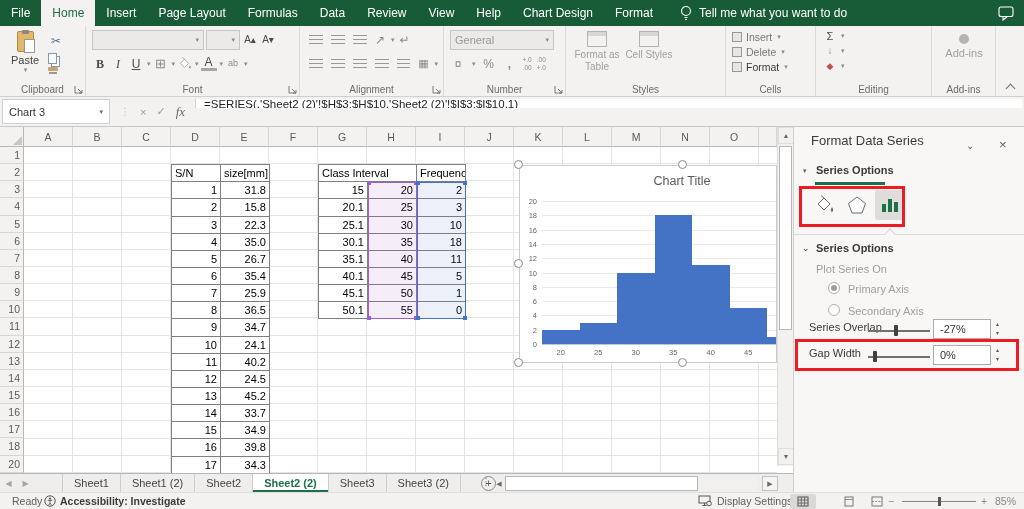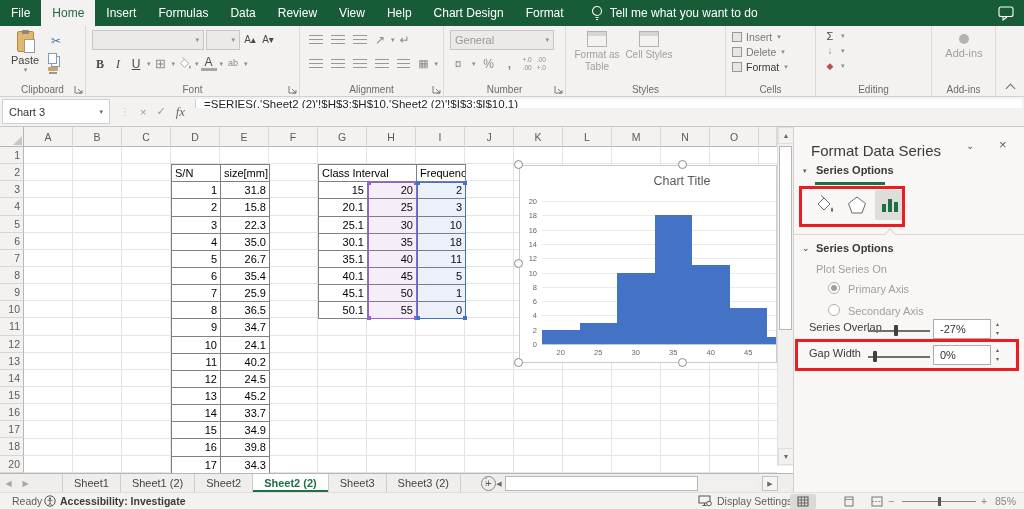--- a/index.html
+++ b/index.html
@@ -107,21 +107,21 @@
 
 .statusbar{position:absolute;left:0;top:492px;width:1024px;height:17px;background:#F3F2F1;border-top:1px solid #E1DFDD;font-size:10.5px;color:#605E5C}
 .sb{position:absolute;top:0;height:16px;display:flex;align-items:center;gap:5px}
 .vbtn{position:absolute;top:1px;width:26px;height:15px;display:flex;align-items:center;justify-content:center}
 .vbtn.sel{background:#DBD9D7;border-radius:2px}
 .zoomtrack{position:absolute;left:902px;top:8px;width:74px;height:1px;background:#8a8886}
 .zoomthumb{position:absolute;left:938px;top:4px;width:3px;height:9px;background:#555}
 
 .panel{position:absolute;left:793px;top:127px;width:231px;height:365px;background:#F8F7F6;border-left:1px solid #D2D0CE;font-size:11px;color:#3B3A39}
 .panel .abs{position:absolute}
-.ptitle{left:17px;top:15px;font-size:15px;color:#3B3A39}
+.ptitle{left:17px;top:6px;font-size:13px;color:#3B3A39}
 .pchev{left:172px;top:13px;font-size:10px;color:#605E5C}
 .pclose{left:205px;top:10px;font-size:13px;color:#605E5C}
 .ptabarrow{left:9px;top:40px;font-size:7px;color:#605E5C}
 .ptablabel{left:22px;top:37px;font-weight:bold;font-size:11px}
 .greenline{left:21px;top:55px;width:70px;height:2.5px;background:#1E7145}
 .picon{top:63px;width:30px;height:30px;display:flex;align-items:center;justify-content:center;border-radius:2px}
 .picon.sel{background:#DFDDDB}
 .redbox{border:3px solid #ED1C24;pointer-events:none;z-index:50}
 .pdivider{left:0;top:107px;width:231px;height:1px;background:#DAD8D6}
 .pnotch{left:92px;top:103px;width:8px;height:8px;background:#F8F7F6;border-left:1px solid #DAD8D6;border-top:1px solid #DAD8D6;transform:rotate(45deg)}
@@ -138,20 +138,21 @@
 </head>
 <body>
 
 <div id="app">
 
   <div class="tabbar">
     <div id="ribbon-tabs">
         <div class="rtab">File</div>
         <div class="rtab active">Home</div>
         <div class="rtab">Insert</div>
+        <div class="rtab">Page Layout</div>
         <div class="rtab">Formulas</div>
         <div class="rtab">Data</div>
         <div class="rtab">Review</div>
         <div class="rtab">View</div>
         <div class="rtab">Help</div>
         <div class="rtab">Chart Design</div>
         <div class="rtab">Format</div>
       </div>
     <div class="tellme">
       <svg width="12" height="16" viewBox="0 0 12 16">

